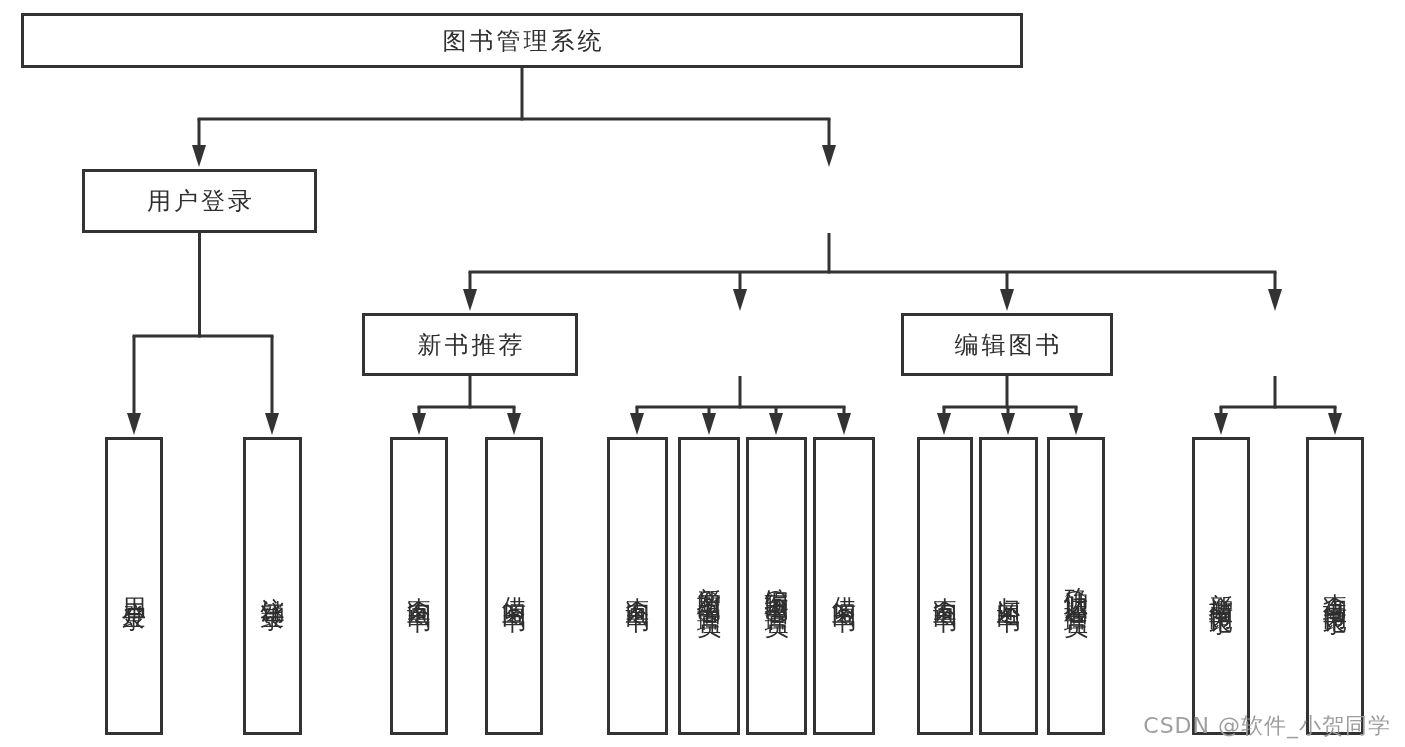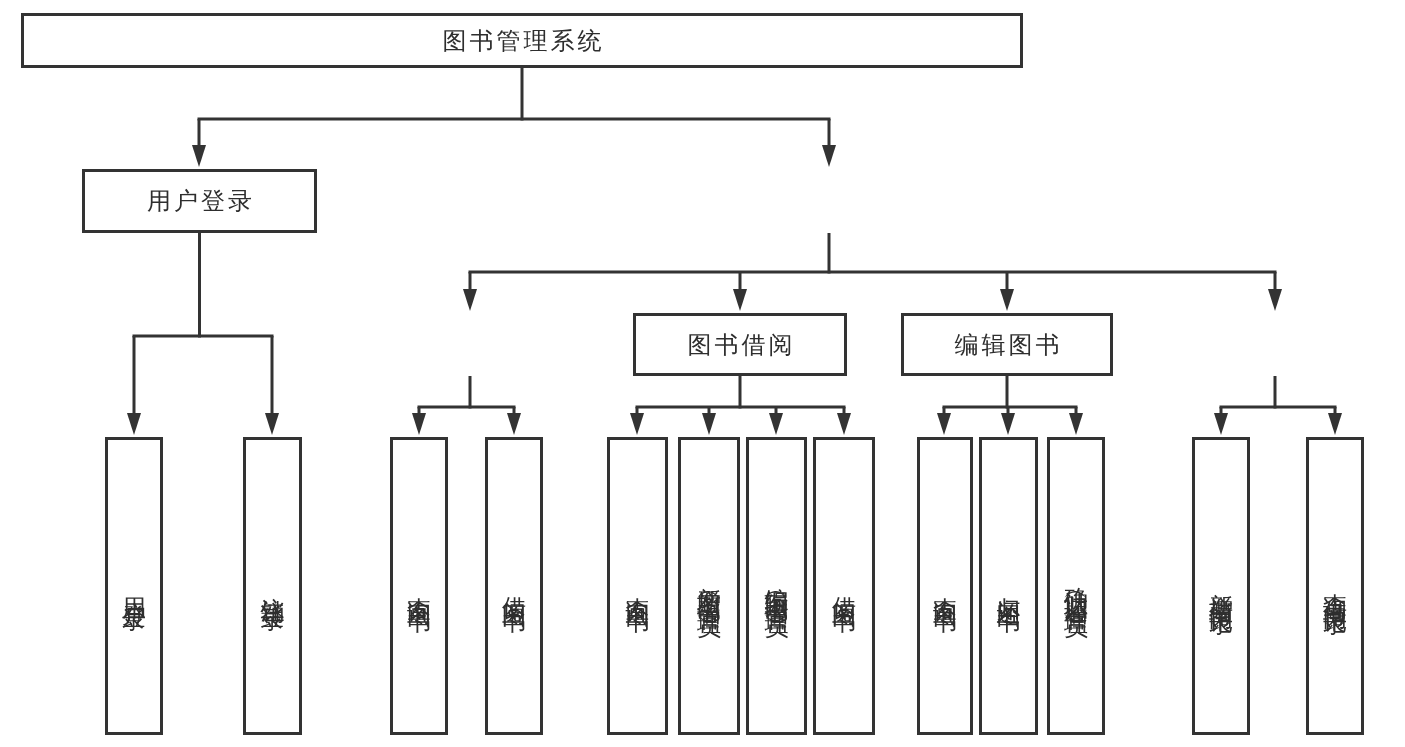--- a/index.html
+++ b/index.html
@@ -126,22 +126,22 @@
   </svg>
 
   <div class="node h" style="left:21px;top:13px;width:1002px;height:55px">
     <span>图书管理系统</span>
   </div>
 
   <div class="node h" style="left:82px;top:169px;width:235px;height:64px">
     <span>用户登录</span>
   </div>
 
-  <div class="node h" style="left:633px;top:313px;width:214px;height:63px">
-    <span>图书借阅</span>
+  <div class="node h" style="left:362px;top:313px;width:216px;height:63px">
+    <span>新书推荐</span>
   </div>
   <div class="node h" style="left:901px;top:313px;width:212px;height:63px">
     <span>编辑图书</span>
   </div>
 
   <div class="node v" style="left:105px;top:437px;width:58px;height:298px">
     <span>用户登录</span>
   </div>
   <div class="node v" style="left:243px;top:437px;width:59px;height:298px">
     <span>注销登录</span>
@@ -177,14 +177,15 @@
     <span>确认归还（管理员）</span>
   </div>
 
   <div class="node v" style="left:1192px;top:437px;width:58px;height:298px">
     <span>新增借阅记录</span>
   </div>
   <div class="node v" style="left:1306px;top:437px;width:58px;height:298px">
     <span>查询借阅记录</span>
   </div>
 
+  <div class="watermark">CSDN @软件_小贺同学</div>
 
 </div>
 
 </body></html>

